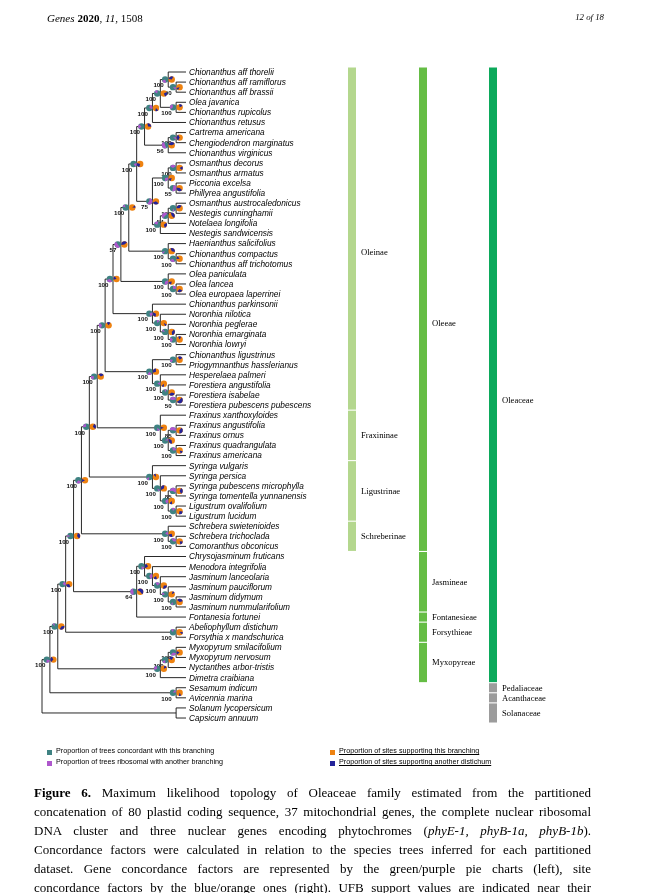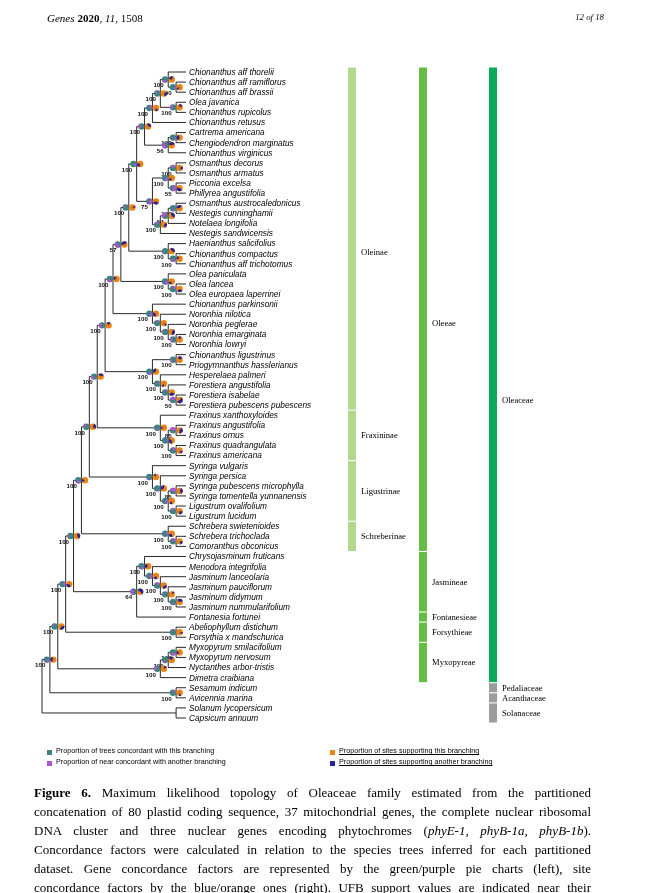--- a/index.html
+++ b/index.html
@@ -626,29 +626,29 @@
       <text x="45.388888888888886" y="667.41870753479" text-anchor="end" class="sup">100</text>
     </svg>
 
   <div id="lc1" class="legend-col">
     <div class="legend-item">
         <span class="sq" style="background: rgb(63, 130, 130);"></span>
         <span class="txt">Proportion of trees concordant with this branching</span>
       </div>
     <div class="legend-item">
         <span class="sq" style="background: rgb(174, 87, 204);"></span>
-        <span class="txt">Proportion of near concordant with another branching</span>
+        <span class="txt">Proportion of trees ribosomal with another branching</span>
       </div>
   </div>
   <div id="lc2" class="legend-col">
     <div class="legend-item">
         <span class="sq" style="background: rgb(238, 130, 16);"></span>
         <span class="txt">Proportion of sites supporting this branching</span>
       </div>
     <div class="legend-item">
         <span class="sq" style="background: rgb(35, 35, 154);"></span>
-        <span class="txt">Proportion of sites supporting another branching</span>
+        <span class="txt">Proportion of sites supporting another distichum</span>
       </div>
   </div>
 
   <p id="caption"><b>Figure 6.</b><span> Maximum likelihood topology of Oleaceae family estimated from the partitioned concatenation of 80 plastid coding sequence, 37 mitochondrial genes, the complete nuclear ribosomal DNA cluster and three nuclear genes encoding phytochromes (</span><i>phyE-1, phyB-1a, phyB-1b</i><span>). Concordance factors were calculated in relation to the species trees inferred for each partitioned dataset. Gene concordance factors are represented by the green/purple pie charts (left), site concordance factors by the blue/orange ones (right). UFB support values are indicated near their respective nodes.</span></p>
 
 </div>
 
 </body></html>

